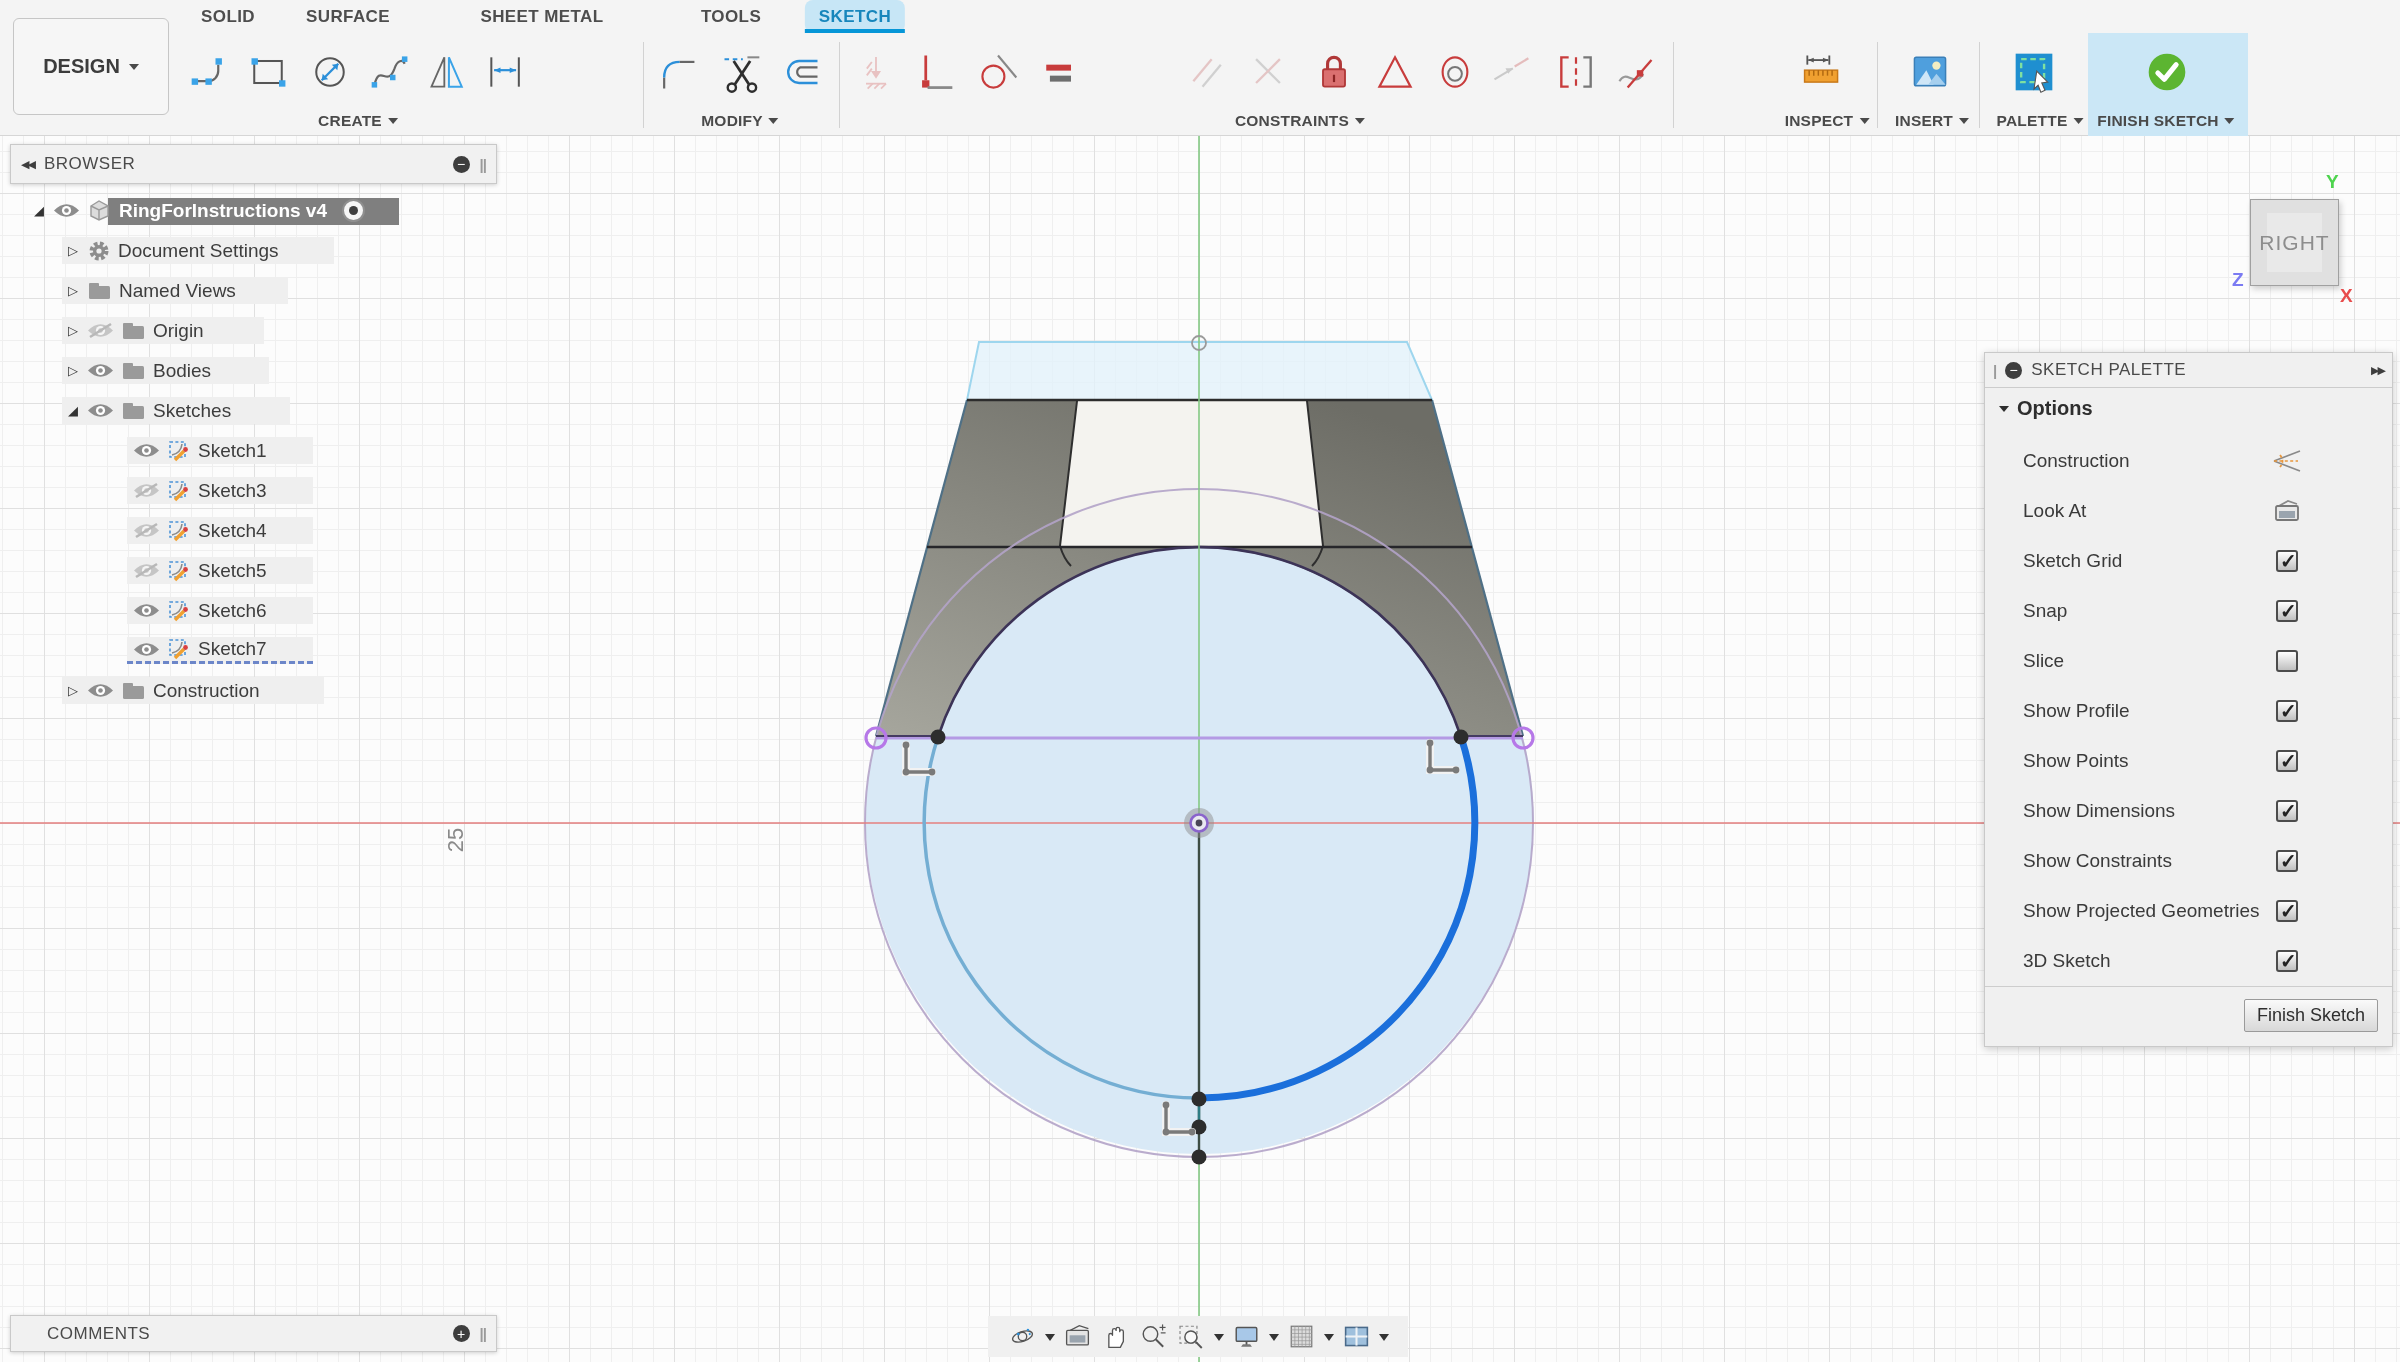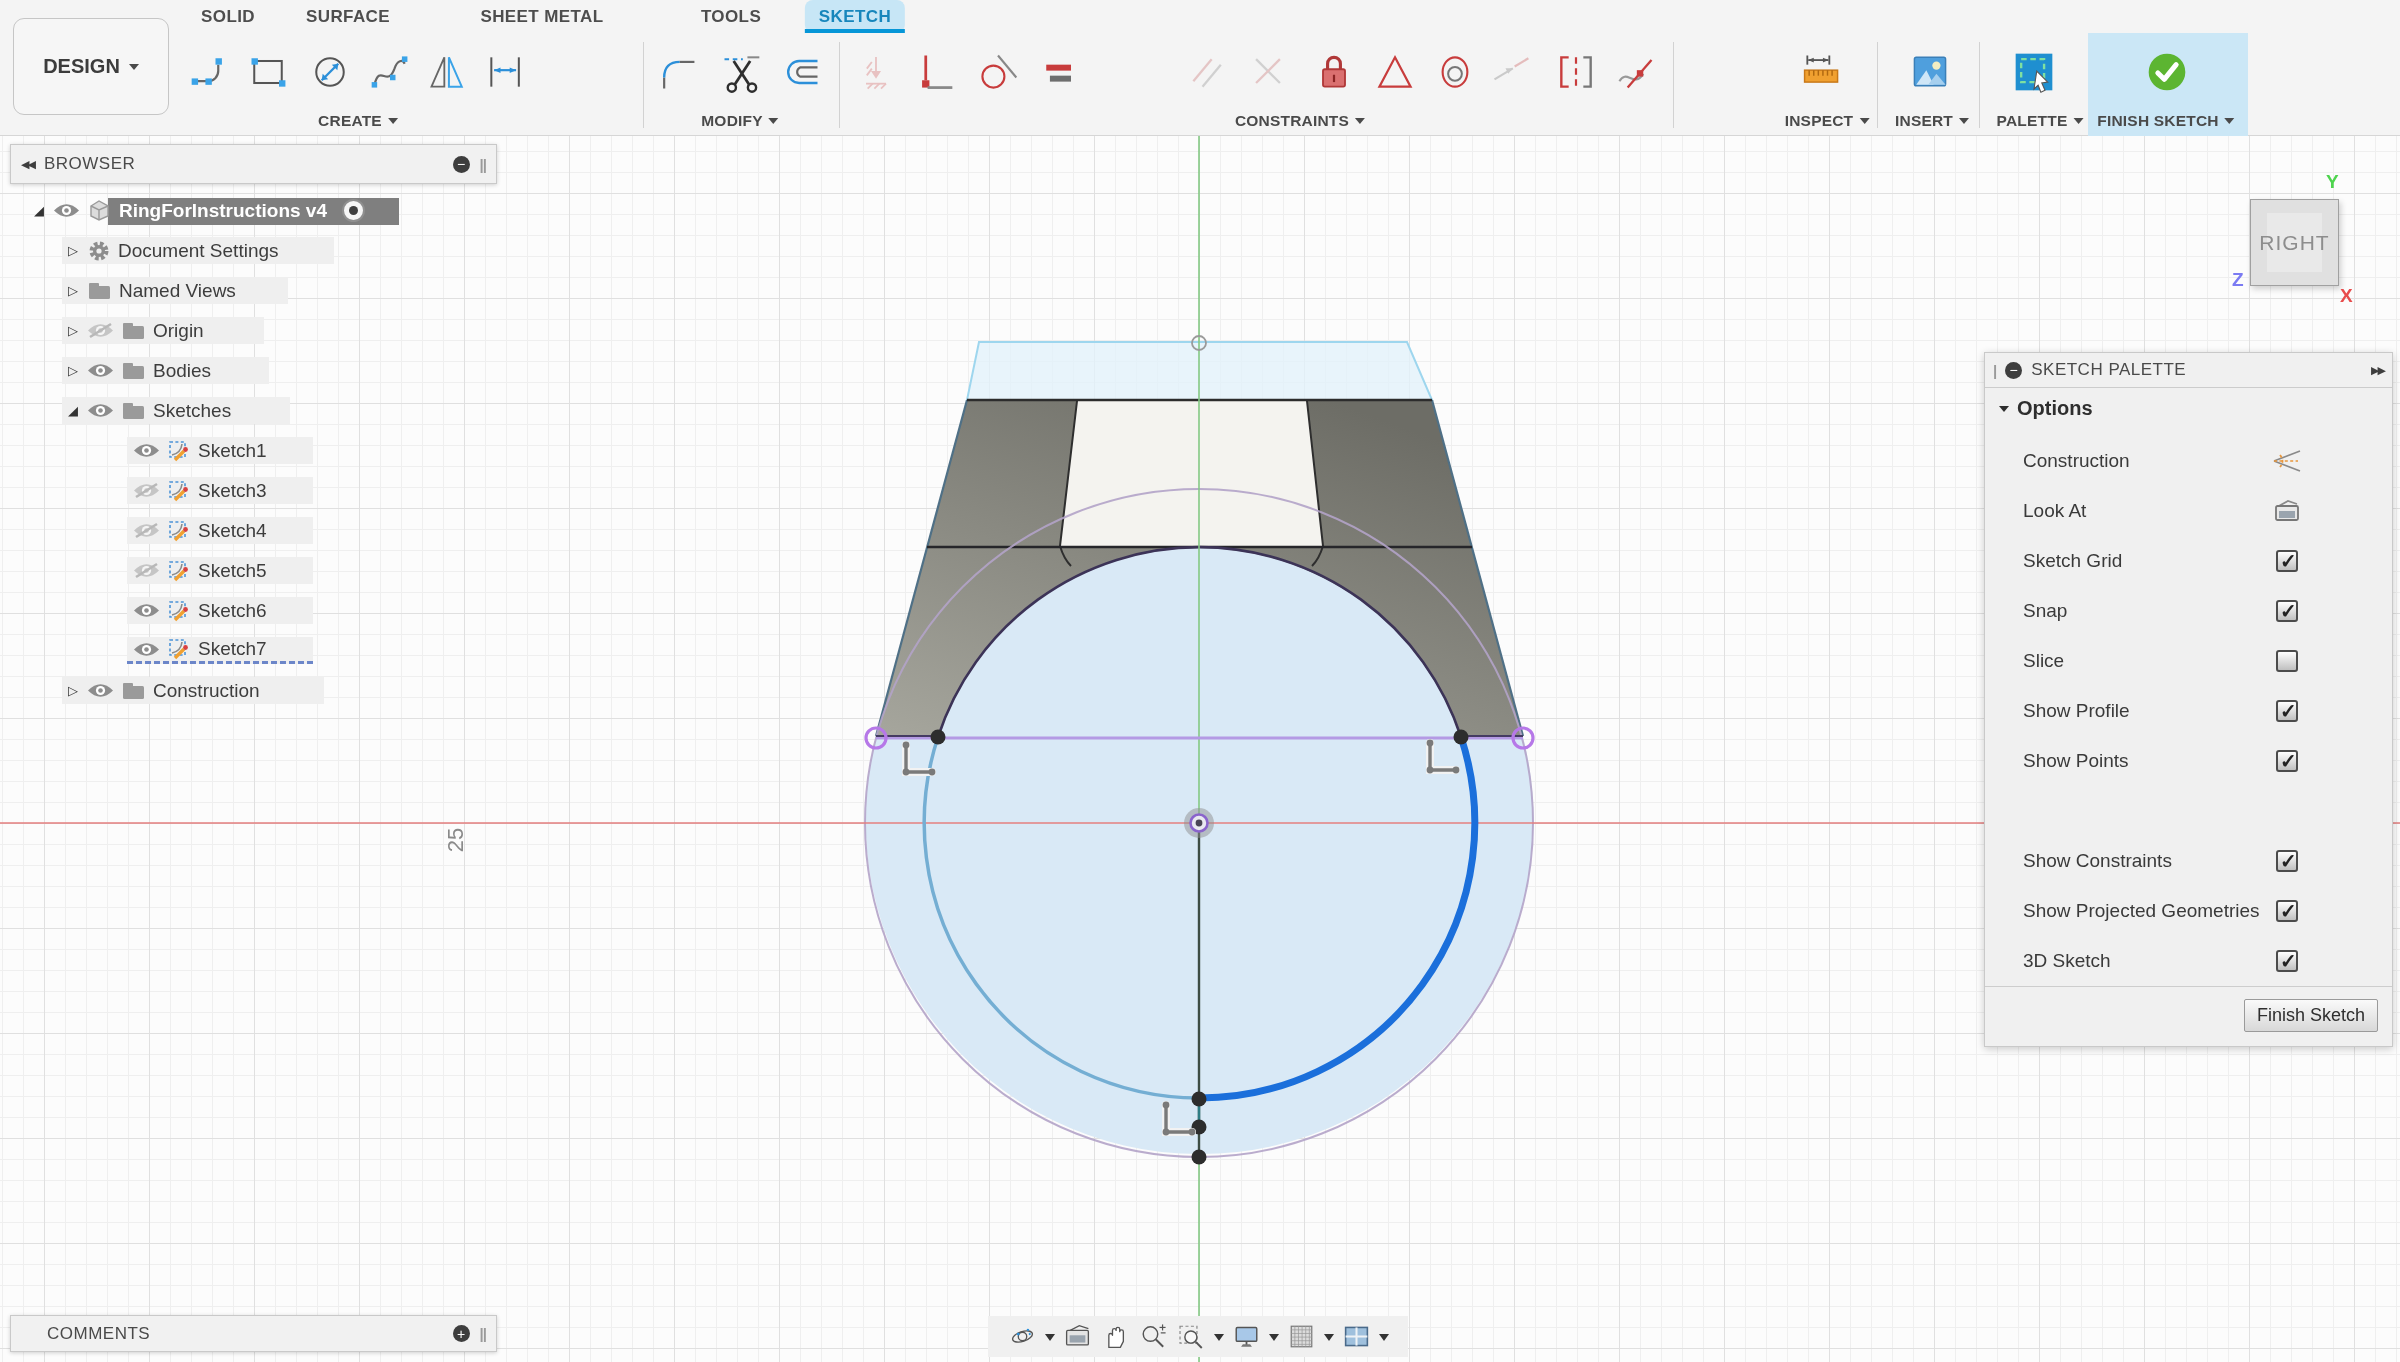--- a/index.html
+++ b/index.html
@@ -12,21 +12,21 @@
       linear-gradient(#e0e0e0 1px,transparent 1px),
       linear-gradient(90deg,#e0e0e0 1px,transparent 1px),
       linear-gradient(#efefef 1px,transparent 1px),
       linear-gradient(90deg,#efefef 1px,transparent 1px);
     background-size:105px 105px,105px 105px,21px 21px,21px 21px;
     background-position:44px 57px,44px 57px,2px 15px,2px 15px;}
   #canvas svg{position:absolute;left:0;top:0;width:2400px;height:1226px;}
 
   
   #topbar{position:absolute;left:0;top:0;width:2400px;height:136px;background:#f4f4f4;border-bottom:1px solid #d6d6d6;z-index:30;}
-  #design-btn{position:absolute;left:13px;top:18px;width:156px;height:97px;border:1px solid #c6c6c6;border-radius:11px;
+  #design-btn{position:absolute;left:13px;top:18px;width:156px;height:97px;border:1px solid #c6c6c6;border-radius:6px;
     display:flex;align-items:center;justify-content:center;gap:9px;font-size:20px;font-weight:bold;color:#3c3c3c;background:#f6f6f6;cursor:pointer;}
   .tab{position:absolute;top:0;height:33px;line-height:33px;font-size:17px;font-weight:bold;color:#4d4d4d;letter-spacing:.4px;text-align:center;transform:translateX(-50%);padding:0 14px;cursor:pointer;}
   .tab.active{background:#c7e6f6;color:#1786bc;border-radius:8px;}
   .tab.active::after{content:"";position:absolute;left:0;right:0;bottom:0;height:4px;background:#0696d7;}
   .vdiv{position:absolute;top:42px;height:86px;width:1px;background:#d2d2d2;}
   .grp-label{position:absolute;top:109px;height:24px;transform:translateX(-50%);display:flex;align-items:center;gap:6px;
     font-size:15.5px;font-weight:bold;color:#4a4a4a;letter-spacing:.2px;cursor:pointer;white-space:nowrap;}
   .caret{width:0;height:0;border:5px solid transparent;border-top:6px solid #4a4a4a;margin-top:5px;}
   .toolbtn{position:absolute;top:49px;width:46px;height:46px;transform:translateX(-50%);display:flex;align-items:center;justify-content:center;cursor:pointer;border-radius:3px;}
   .toolbtn svg{width:44px;height:44px;}
@@ -702,20 +702,26 @@
     <span class="pal-ctl">
         <span class="cb checked on"></span>
       </span>
   </div>
   <div class="pal-row" style="top:383px">
     <span class="pal-label">Show Points</span>
     <span class="pal-ctl">
         <span class="cb checked on"></span>
       </span>
   </div>
+  <div class="pal-row" style="top:433px">
+    <span class="pal-label">Show Dimensions</span>
+    <span class="pal-ctl">
+        <span class="cb checked on"></span>
+      </span>
+  </div>
   <div class="pal-row" style="top:483px">
     <span class="pal-label">Show Constraints</span>
     <span class="pal-ctl">
         <span class="cb checked on"></span>
       </span>
   </div>
   <div class="pal-row" style="top:533px">
     <span class="pal-label">Show Projected Geometries</span>
     <span class="pal-ctl">
         <span class="cb checked on"></span>

